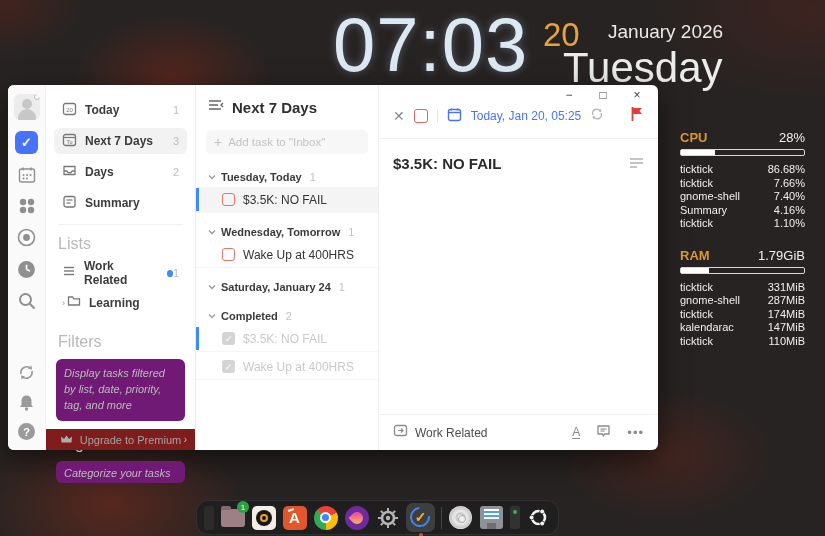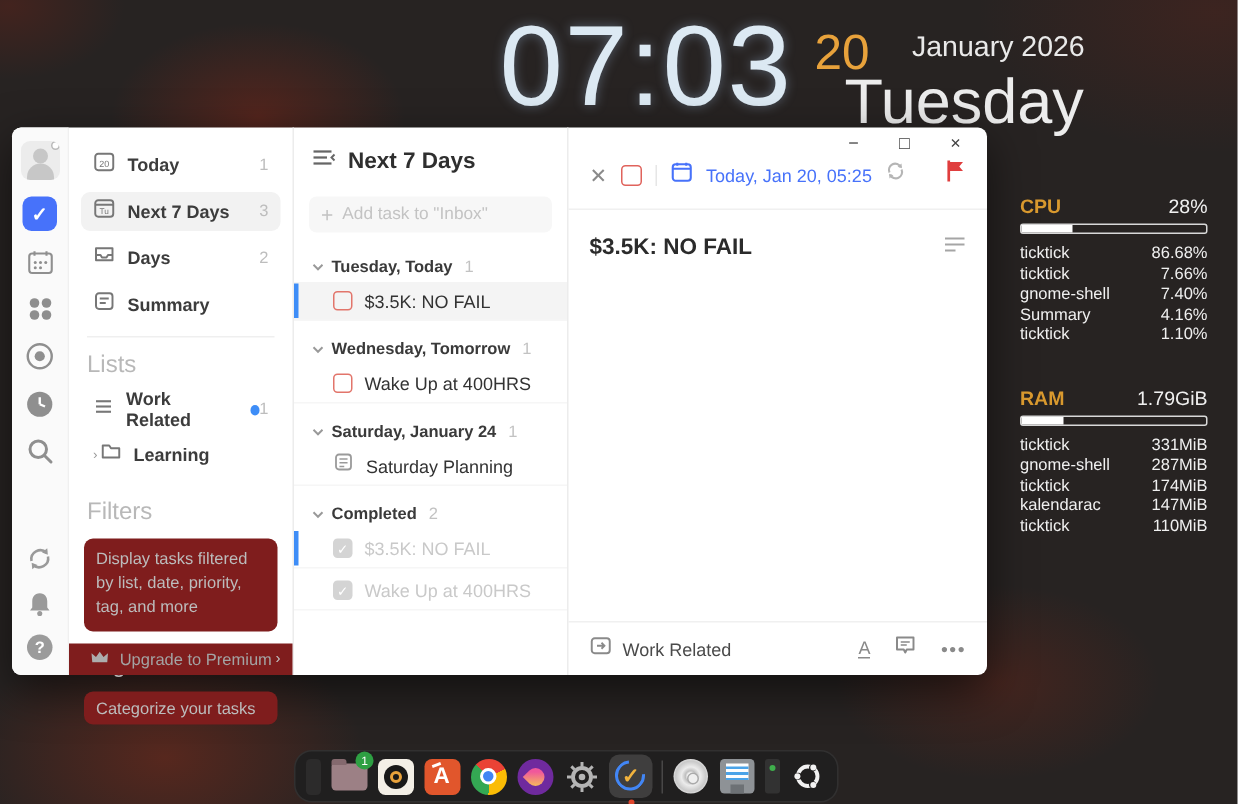--- a/index.html
+++ b/index.html
@@ -53,22 +53,22 @@
   .side-item.selected { background:#f2f2f2; }
   .side-item .lbl { flex:1; font-size:12px; font-weight:bold; color:#3c3c3c; margin-left:8px; }
   .side-item .cnt { font-size:11px; color:#bdbdbd; }
   .side-divider { height:1px; background:#efefef; margin:8px 4px 10px; }
   .section-h { font-size:16px; color:#b8b8b8; margin:6px 4px 8px; }
   .list-item { display:flex; align-items:center; height:24px; padding:0 8px; margin-bottom:6px; }
   .list-item .lbl { font-size:12px; font-weight:bold; color:#3c3c3c; margin-left:8px; }
   .bluedot { width:7px; height:7px; border-radius:50%; background:#3e8df7; margin-left:14px; }
   .list-item .cnt { font-size:11px; color:#bdbdbd; margin-left:auto; }
   .chev { font-size:9px; color:#9a9a9a; margin-right:2px; }
-  .hint-box { background:#7f1d1d; border-radius:6px; margin:0 2px 6px; padding:7px 8px;
-    font-size:11px; line-height:1.45; color:#bcbcbc; }
+  .hint-box { background:#701a75; border-radius:6px; margin:0 2px 6px; padding:7px 8px;
+    font-size:11px; line-height:1.45; color:#bcbcbc;font-style:italic; }
   .hint-box.clip { height:22px; overflow:hidden; padding-top:5px; }
   .upgrade { position:absolute; left:0; right:0; bottom:0; height:21px; background:#7f1d1d;
     display:flex; align-items:center; justify-content:center; gap:7px; font-size:11px; color:#a3a3a3;
     border-radius:0 0 0 0; }
   .upgrade .arrow { color:#c0c0c0; font-size:10px; position:absolute; right:8px; }
 
   
   .list-panel { width:183px; border-right:1px solid #ececec; position:relative; padding-top:13px; }
   .lp-header { display:flex; align-items:center; gap:8px; padding:0 12px; margin-bottom:14px; }
   .lp-title { font-size:15px; font-weight:bold; color:#2f2f2f; }
@@ -106,21 +106,21 @@
   .fmt-a { font-size:12px; color:#8a8a8a; border-bottom:1.5px solid #8a8a8a; line-height:12px; }
   .dots3 { color:#8a8a8a; font-size:13px; letter-spacing:1px; }
 
   
   .monitor { position:absolute; left:680px; top:130px; width:125px; color:#f0f0f0; }
   .mon-head { display:flex; justify-content:space-between; font-size:13px; }
   .mon-head .mlbl { color:#d9992e; font-weight:bold; }
   .mon-bar { height:7px; border:1px solid #d8d8d8; border-radius:2px; margin:4px 0 7px; }
   .mon-fill { height:100%; background:#fff; }
   .mon-row { display:flex; justify-content:space-between; font-size:11px; line-height:13.5px; }
-  .mon-block + .mon-block { margin-top:27px; }
+  .mon-block + .mon-block { margin-top:17px; }
 
   
   .dock { position:absolute; left:196px; top:500px; height:35px; background:#201f1f;
     border:1px solid rgba(255,255,255,.08); border-radius:12px; display:flex; align-items:center;
     padding:0 7px; gap:6px; }
   .dicon { width:25px; height:25px; position:relative; display:flex; align-items:center; justify-content:center; }
   .sliver { width:10px; height:24px; background:#2c2b2b; border-radius:3px; }
   .folder { width:24px; height:18px; background:#9c8085; border-radius:2px 3px 3px 3px; position:relative; }
   .folder:before { content:""; position:absolute; top:-3px; left:0; width:10px; height:4px;
     background:#84696e; border-radius:2px 2px 0 0; }
@@ -366,31 +366,20 @@
       <span class="ttl">Wake Up at 400HRS</span>
     </div>
 
     <div class="group-h" style="margin-top:8px;">
       <svg width="8" height="6" viewBox="0 0 8 6">
           <polyline points="1,1.5 4,4.5 7,1.5" fill="none" stroke="#999" stroke-width="1.3"></polyline>
         </svg>
       <span class="glbl">Saturday, January 24</span>
       <span class="gcnt">1</span>
     </div>
-    <div class="task-row">
-      <span>
-        <svg width="14" height="14" viewBox="0 0 14 14">
-            <rect x="2" y="2" width="10" height="10" rx="2" fill="none" stroke="#9a9a9a" stroke-width="1.2"></rect>
-            <line x1="4.3" y1="5" x2="9.7" y2="5" stroke="#9a9a9a" stroke-width="1.1"></line>
-            <line x1="4.3" y1="7.5" x2="9.7" y2="7.5" stroke="#9a9a9a" stroke-width="1.1"></line>
-            <line x1="4.3" y1="10" x2="7.5" y2="10" stroke="#9a9a9a" stroke-width="1.1"></line>
-          </svg>
-      </span>
-      <span class="ttl">Saturday Planning</span>
-    </div>
 
     <div class="group-h" style="margin-top:8px;">
       <svg width="8" height="6" viewBox="0 0 8 6">
           <polyline points="1,1.5 4,4.5 7,1.5" fill="none" stroke="#999" stroke-width="1.3"></polyline>
         </svg>
       <span class="glbl">Completed</span>
       <span class="gcnt">2</span>
     </div>
     <div class="task-row completed">
       <span class="selbar"></span>

